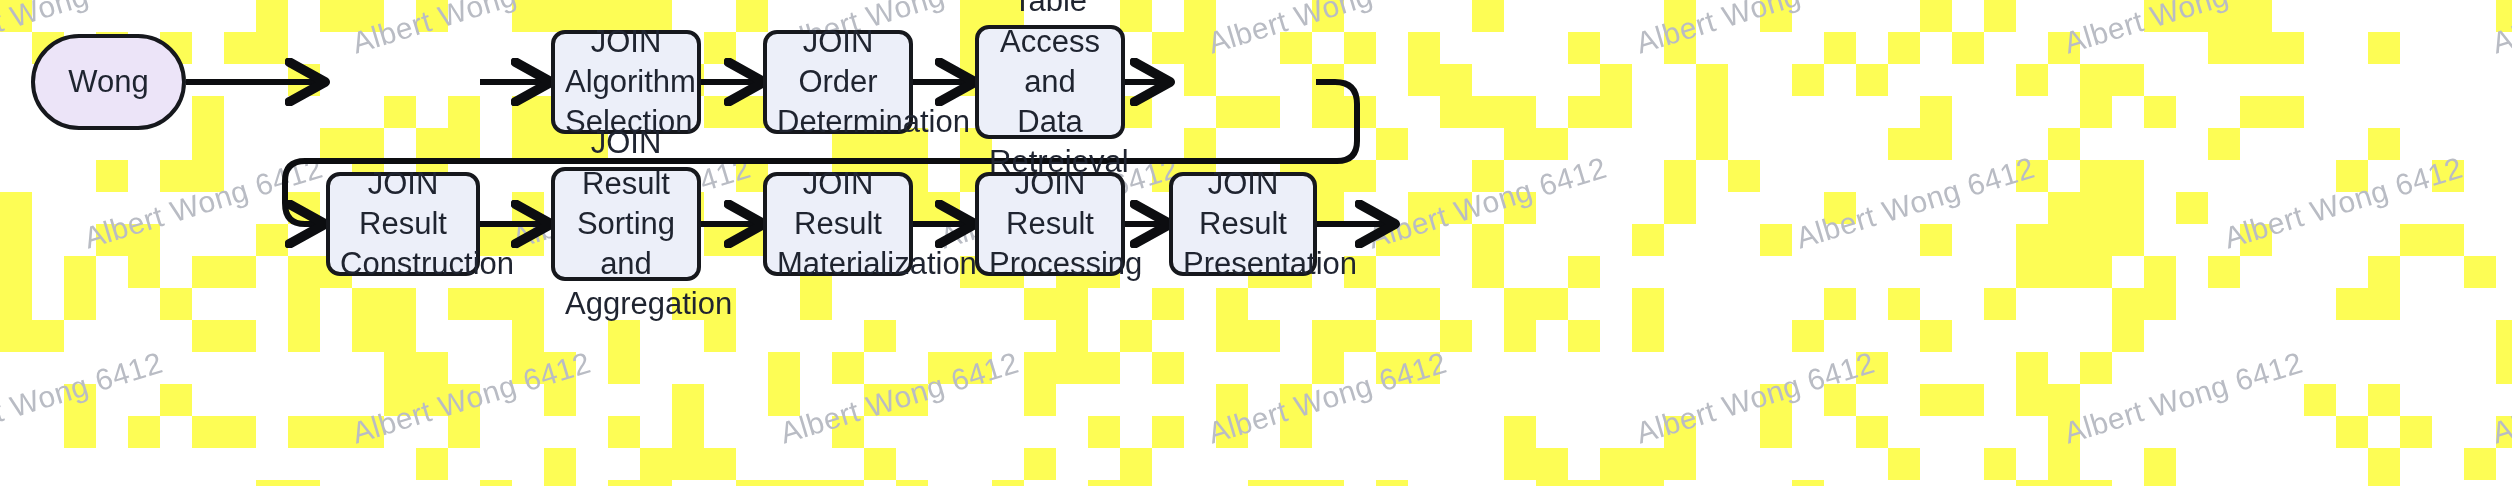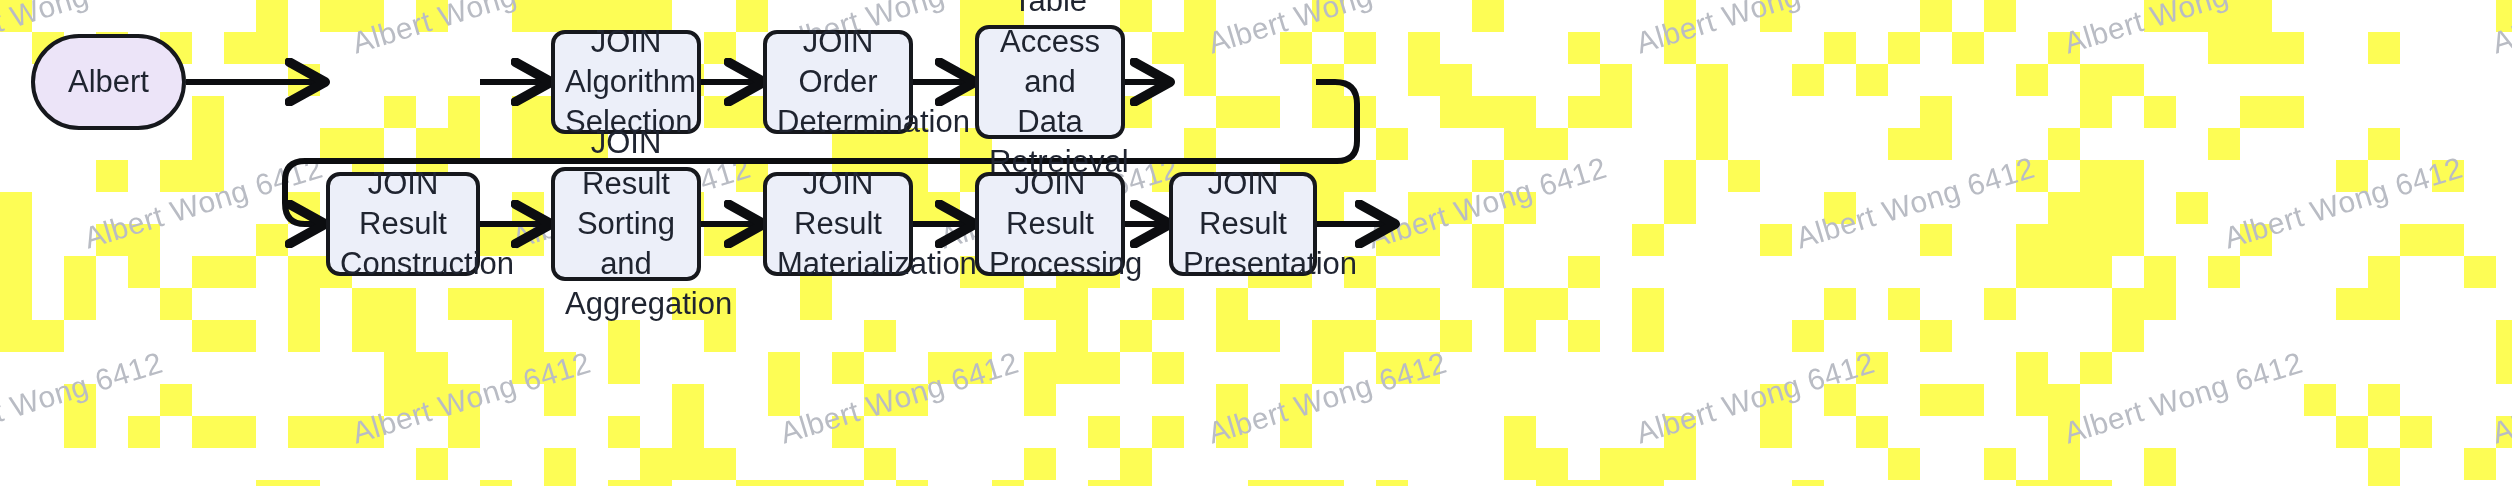--- a/index.html
+++ b/index.html
@@ -514,21 +514,21 @@
       <line x1="700" y1="224" x2="761" y2="224" marker-end="url(#ah)"></line>
       <line x1="913" y1="224" x2="972" y2="224" marker-end="url(#ah)"></line>
       <line x1="1124" y1="224" x2="1167" y2="224" marker-end="url(#ah)"></line>
       <line x1="1316" y1="224" x2="1392" y2="224" marker-end="url(#ah)"></line>
     </g>
   </svg>
 
   <div id="diagram">
 
     <div class="node term" style="left:31px; top:34px; width:155px; height:96px;">
-      <span class="lbl">Albert</span>
+      <span class="lbl">Wong</span>
     </div>
 
 
     <div class="node proc" style="left:551px; top:30px; width:150px; height:104px;">
       <span class="lbl">JOIN Algorithm<br>Selection</span>
     </div>
 
     <div class="node proc" style="left:763px; top:30px; width:150px; height:104px;">
       <span class="lbl">JOIN Order<br>Determination</span>
     </div>

